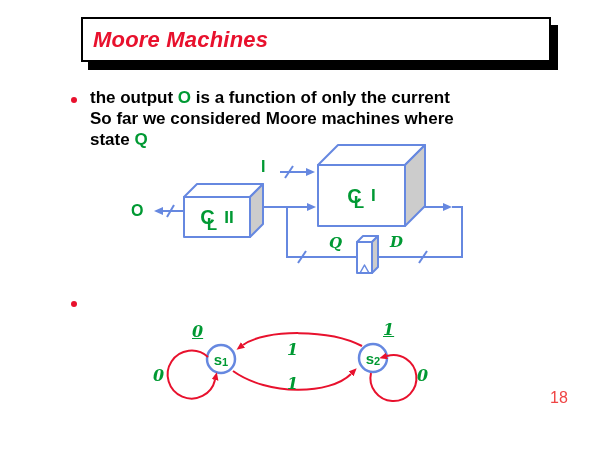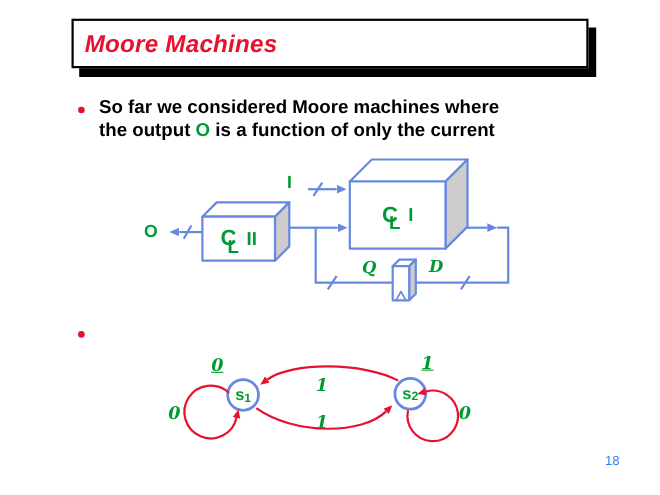--- a/index.html
+++ b/index.html
@@ -5,21 +5,21 @@
   html,body{margin:0;padding:0;}
   body{
     width:600px;height:450px;background:#ffffff;position:relative;
     font-family:"Liberation Sans",sans-serif;overflow:hidden;
   }
   .slide{position:absolute;inset:0;}
   svg.layer{position:absolute;left:0;top:0;}
 
   
   .title-box{
-    position:absolute;left:65px;top:17px;width:456px;height:41px;
+    position:absolute;left:81px;top:17px;width:456px;height:41px;
     background:#ffffff;border:2px solid #000000;
     box-shadow:7px 8px 0 #000000;
     display:flex;align-items:center;padding-left:10px;
   }
   .title-box .t{
     color:#e8112d;font-weight:bold;font-style:italic;font-size:22px;
     letter-spacing:0.2px;
   }
 
   
@@ -47,21 +47,21 @@
   .cl-suffix{font-size:17px;line-height:1;margin-left:7px;}
 
   
   .state-lbl{
     position:absolute;width:28px;height:28px;display:flex;
     align-items:center;justify-content:center;
     color:#009933;font-weight:bold;font-size:15px;line-height:1;
   }
   .state-lbl sub{font-size:11px;transform:translateY(3px);}
 
-  .pagenum{position:absolute;left:550px;top:412px;font-size:12px;color:#3b82f6;}
+  .pagenum{position:absolute;left:550px;top:389px;font-size:16px;color:#ef4444;}
 </style>
 </head>
 <body>
 
 <div class="slide">
 
   <svg class="layer" width="600" height="450" viewBox="0 0 600 450">
     <defs>
       <marker id="ab" orient="auto" markerUnits="userSpaceOnUse" markerWidth="10" markerHeight="9" refX="0" refY="4">
         <path d="M0 0 L9 4 L0 8 Z" fill="#6688e0"></path>
@@ -119,24 +119,27 @@
     </g>
   </svg>
 
   <div class="title-box">
     <span class="t">Moore Machines</span>
   </div>
 
   <span class="dot" style="left:71px;top:97px;"></span>
   <div class="body-text" style="left:90px;top:87px;">
     <div>
+      <span>the output </span><span class="gr">O</span><span> is a function of only the current</span>
+    </div>
+    <div>
       <span>So far we considered Moore machines where</span>
     </div>
     <div>
-      <span>the output </span><span class="gr">O</span><span> is a function of only the current</span>
+      <span>state </span><span class="gr">Q</span>
     </div>
   </div>
 
   <span class="dot" style="left:71px;top:301px;"></span>
 
   <span class="lbl sans-lbl" style="left:261px;top:158px;">I</span>
   <span class="lbl sans-lbl" style="left:131px;top:202px;">O</span>
   <span class="lbl serif-lbl" style="left:329px;top:234px;">Q</span>
   <span class="lbl serif-lbl" style="left:390px;top:233px;">D</span>
 

